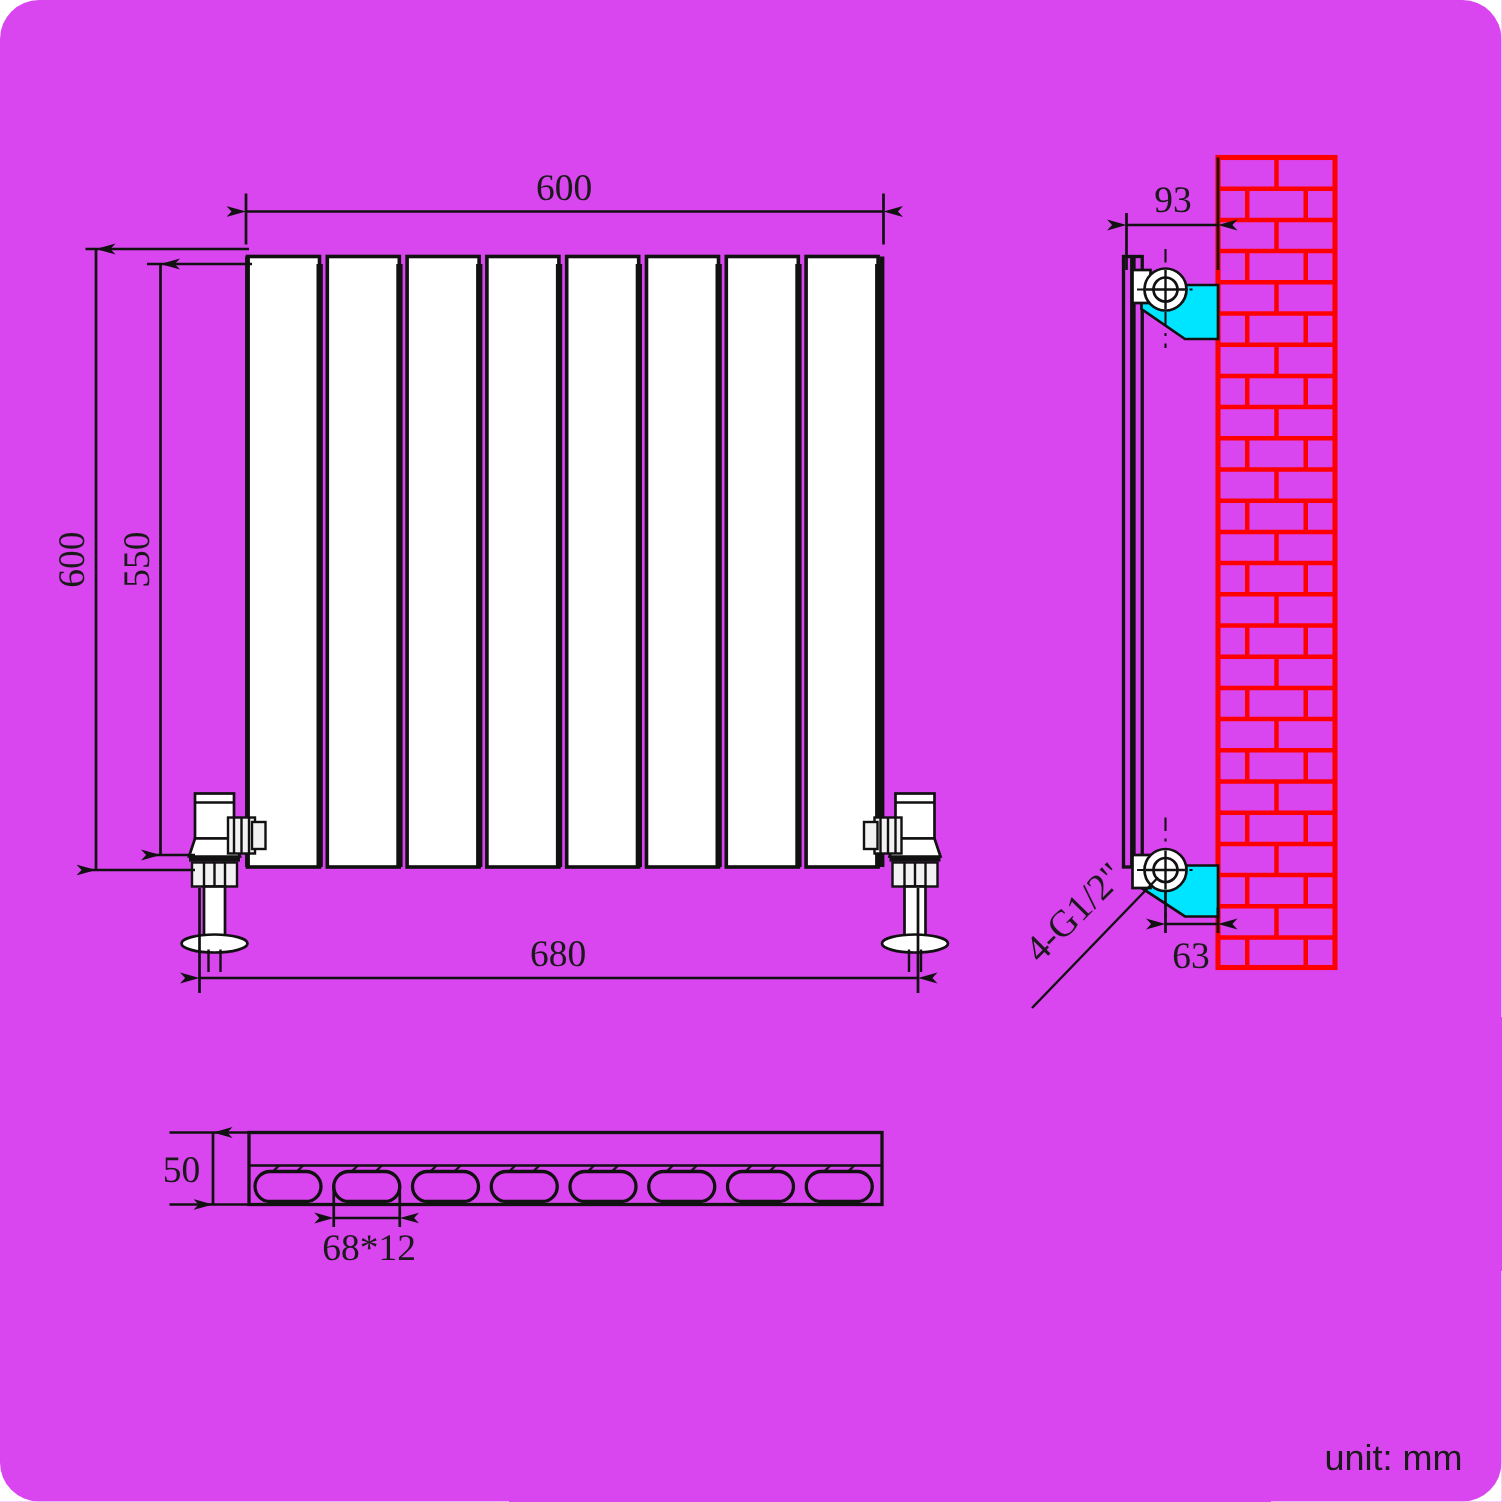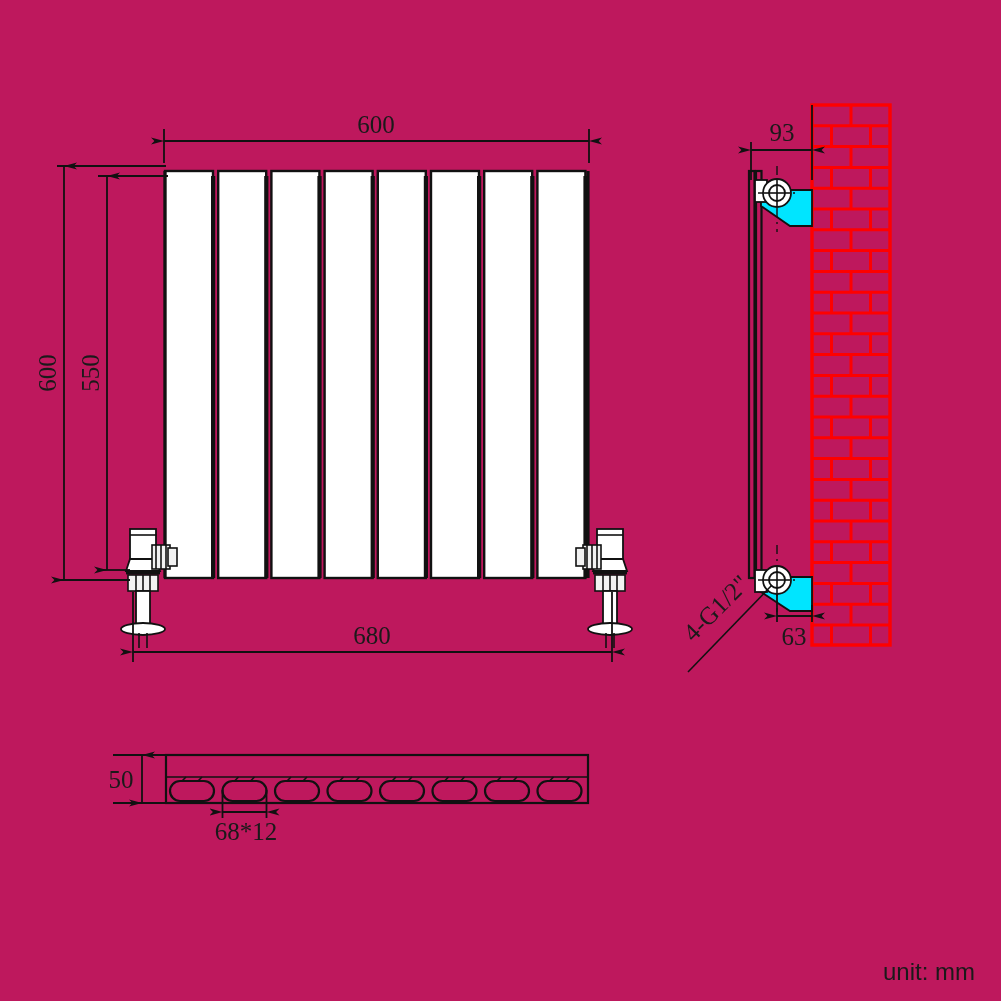--- a/index.html
+++ b/index.html
@@ -1,18 +1,18 @@
 <!DOCTYPE html>
 <html><head>
 <meta charset="utf-8">
 <style>
   html,body{margin:0;padding:0;background:#ffffff;}
   body{width:1001px;height:1001px;overflow:hidden;
        font-family:"Liberation Serif",serif;}
-  #root{position:relative;width:1001px;height:1001px;background:#be185d;}
+  #root{position:relative;width:1001px;height:1001px;background:#d946ef;border-radius:26px;}
   svg{display:block;}
   .dimtext{font-family:"Liberation Serif",serif;font-size:25px;fill:#1a1a1a;}
   .unittext{font-family:"Liberation Sans",sans-serif;font-size:24px;fill:#1a1a1a;}
   .ln{stroke:#111;fill:none;}
   .thin{stroke-width:1.6;}
   .med{stroke-width:2.2;}
   .thick{stroke-width:3.2;}
   .panelfill{fill:#ffffff;stroke:#111;stroke-width:2.4;}
   .gapbar{fill:#111;}
   .brick{fill:none;stroke:#fe0000;stroke-width:3;}

